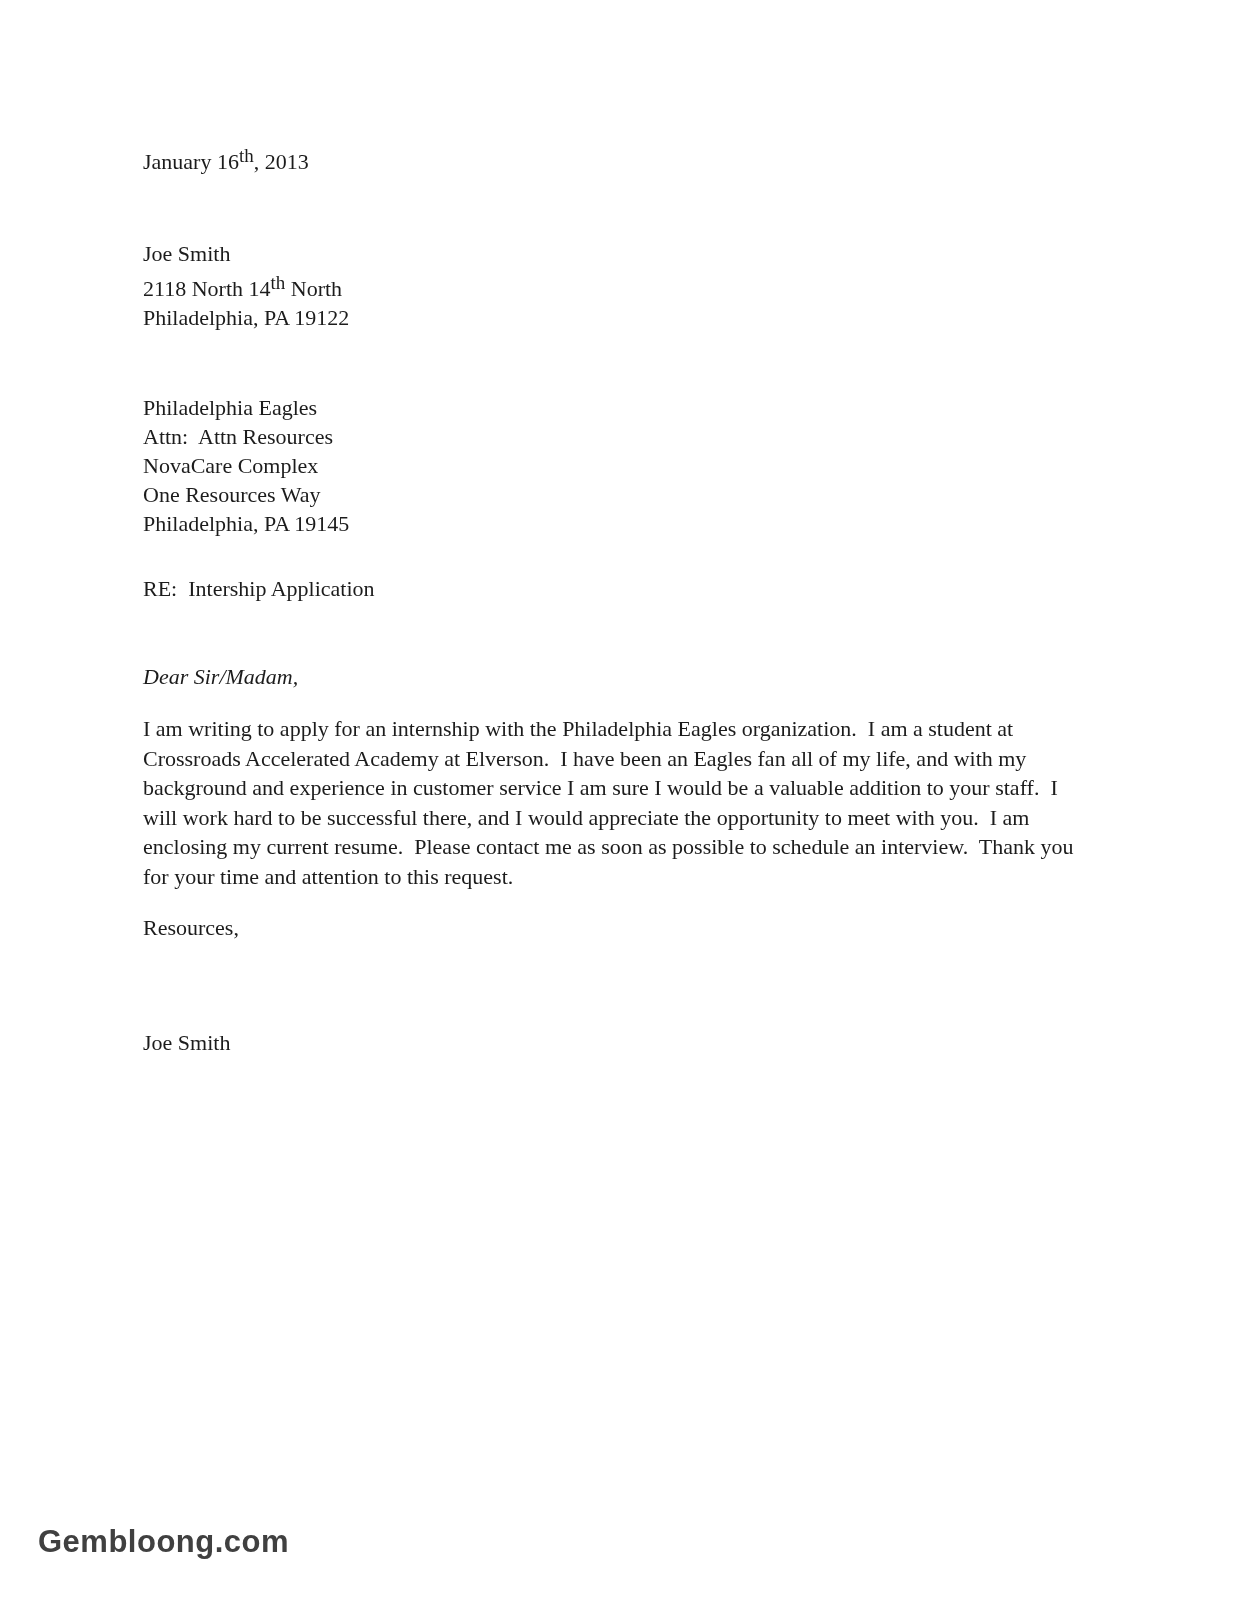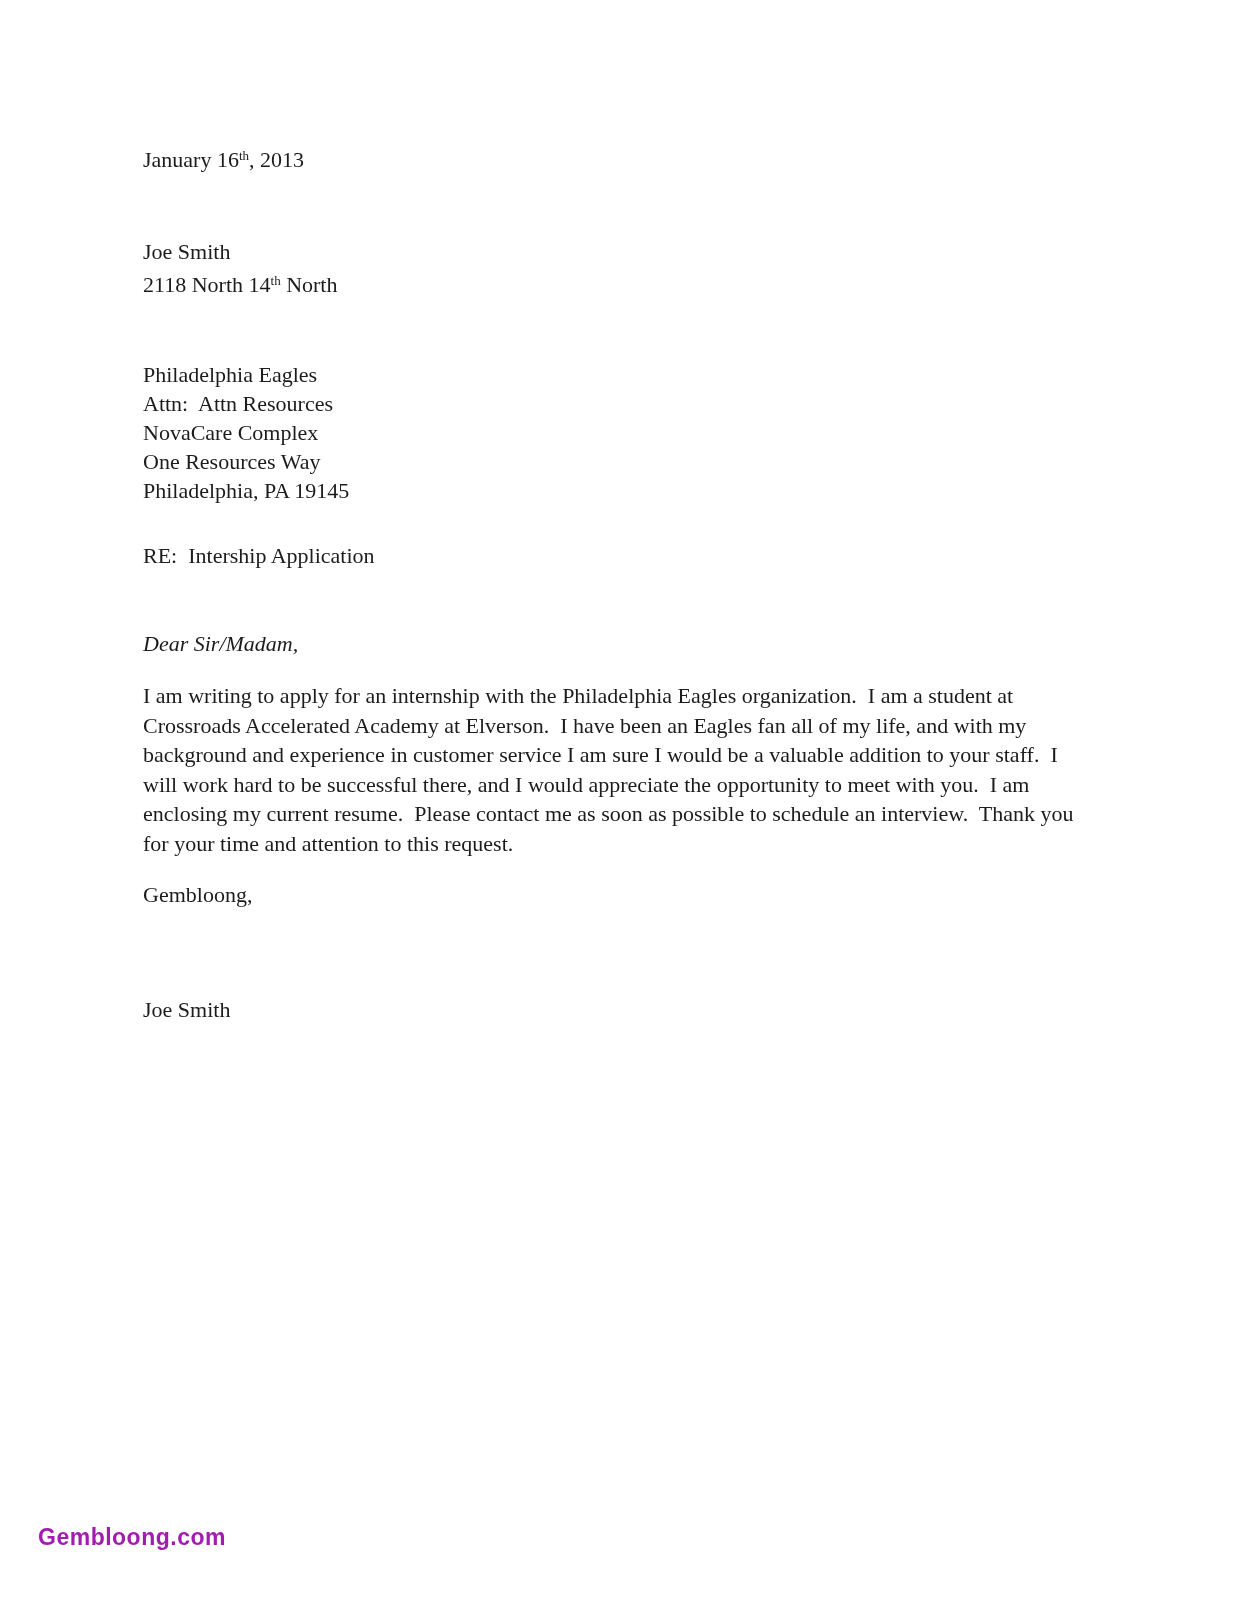--- a/index.html
+++ b/index.html
@@ -21,74 +21,75 @@
     left: 143px;
     top: 141px;
     width: 950px;
     font-size: 22px;
     line-height: 29px;
   }
   .line, .para {
     white-space: pre-wrap;
   }
   .sup {
-    font-size: 13px;
+    font-size: 19px;
     vertical-align: 7px;
     white-space: pre-wrap;
   }
   .seg {
     white-space: pre-wrap;
   }
   .sender-block   { margin-top: 63px; }
   .recipient-block{ margin-top: 61px; }
   .subject-line   { margin-top: 36px; }
   .salutation     { margin-top: 59px; font-style: italic; }
   .body-paragraph { margin-top: 23px; line-height: 29.5px; }
   .closing        { margin-top: 22px; }
   .signature      { margin-top: 86px; }
   .watermark {
     position: absolute;
     left: 38px;
     top: 1524px;
     font-family: "Liberation Sans", "DejaVu Sans", sans-serif;
     font-weight: bold;
-    font-size: 23px;
+    font-size: 31px;
     letter-spacing: 0.5px;
-    color: #a21caf;
+    color: #404040;
   }
 </style>
 </head>
 <body>
 
 <div class="page">
 
   <div class="letter">
 
     <div class="line date-line"><span class="seg">January 16</span><span class="sup">th</span><span class="seg">, 2013</span></div>
 
     <div class="sender-block">
       <div class="line">Joe Smith</div>
       <div class="line"><span class="seg">2118 North 14</span><span class="sup">th</span><span class="seg"> North</span></div>
+      <div class="line">Philadelphia, PA 19122</div>
     </div>
 
     <div class="recipient-block">
       <div class="line">Philadelphia Eagles</div>
       <div class="line">Attn:  Attn Resources</div>
       <div class="line">NovaCare Complex</div>
       <div class="line">One Resources Way</div>
       <div class="line">Philadelphia, PA 19145</div>
     </div>
 
     <div class="line subject-line">RE:  Intership Application</div>
 
     <div class="line salutation">Dear Sir/Madam,</div>
 
     <div class="para body-paragraph">I am writing to apply for an internship with the Philadelphia Eagles organization.  I am a student at Crossroads Accelerated Academy at Elverson.  I have been an Eagles fan all of my life, and with my background and experience in customer service I am sure I would be a valuable addition to your staff.  I will work hard to be successful there, and I would appreciate the opportunity to meet with you.  I am enclosing my current resume.  Please contact me as soon as possible to schedule an interview.  Thank you for your time and attention to this request.</div>
 
-    <div class="line closing">Gembloong,</div>
+    <div class="line closing">Resources,</div>
 
     <div class="line signature">Joe Smith</div>
 
   </div>
 
   <div class="watermark">Gembloong.com</div>
 
 </div>
 
 </body></html>

